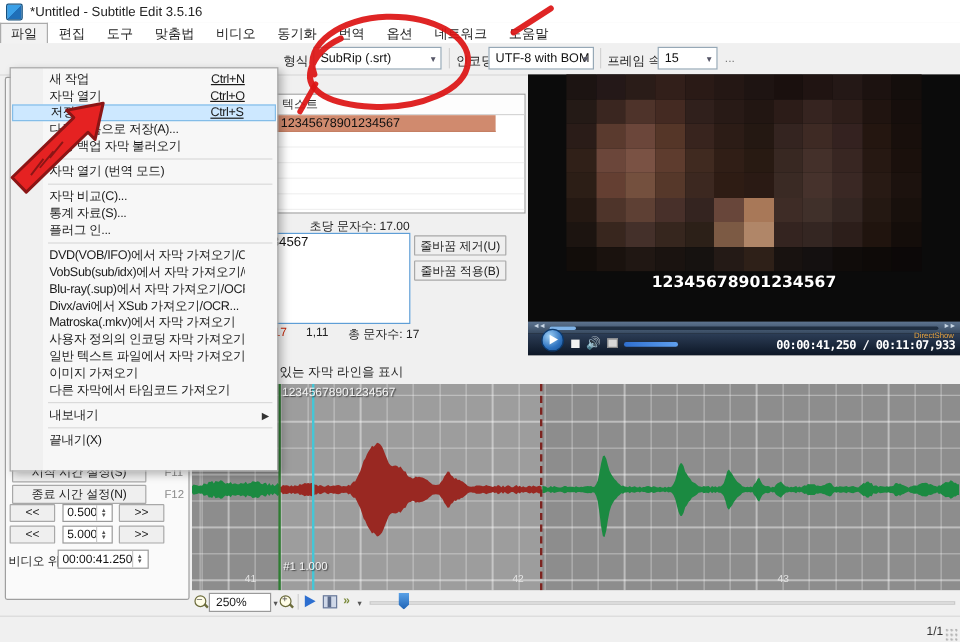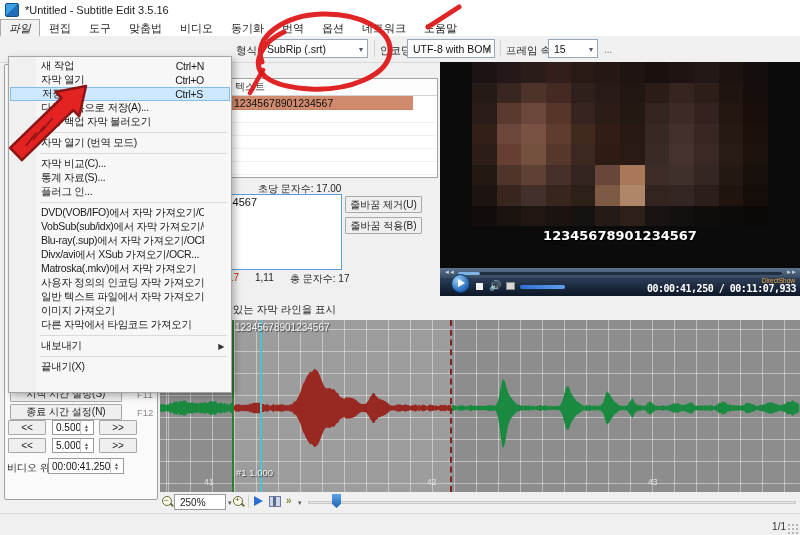--- a/index.html
+++ b/index.html
@@ -9,21 +9,21 @@
 
   
   .titlebar{left:0;top:0;width:800px;height:19px;background:#ffffff;display:flex;align-items:center;}
   .app-icon{width:12px;height:12px;margin:0 6px 0 5px;border-radius:2px;
             background:linear-gradient(135deg,#3aa0e8 0 50%,#1f6fb8 50%);border:1px solid #15507e;}
   .title-text{font-size:11px;color:#222;}
 
   
   .menubar{left:0;top:19px;width:800px;height:17px;background:#ffffff;display:flex;align-items:stretch;font-size:11px;}
   .mb-item{padding:1px 9px 0 9px;display:flex;align-items:center;color:#222;}
-  .mb-item.open{background:#f2f2f2;border:1px solid #ababab;border-bottom:none;padding:0 8px;font-style:italic;}
+  .mb-item.open{background:#f2f2f2;border:1px solid #ababab;border-bottom:none;padding:0 8px;}
 
   
   .toolbar{left:0;top:36px;width:800px;height:26px;background:#f0f0f0;border-bottom:1px solid #d9d9d9;}
   .tb-label{position:absolute;top:8px;font-size:10.5px;color:#222;}
   .combo{position:absolute;top:3px;height:19px;background:#fff;border:1px solid #96a8b6;box-sizing:border-box;
          font-size:10.5px;display:flex;align-items:center;padding-left:5px;color:#111;}
   .combo .car{position:absolute;right:4px;top:5px;font-size:8px;color:#556;}
   .tb-sep{position:absolute;top:4px;width:1px;height:17px;background:#d2d2d2;}
   .tb-more{position:absolute;top:8px;font-size:10px;color:#777;}
 
@@ -116,21 +116,21 @@
   .page-ind{position:absolute;right:14px;top:7px;font-size:10px;color:#333;}
   .grip{position:absolute;right:2px;bottom:2px;width:10px;height:10px;
         background:radial-gradient(circle at 1px 1px,#b5b5b5 1px,transparent 1.2px);background-size:4px 4px;}
 
   
   .filemenu{left:8px;top:36px;width:224px;height:337px;background:linear-gradient(to right,#f0f0f0 0 27px,#f7f7f7 27px);
             border:1px solid #a5a5a5;box-shadow:3px 3px 7px rgba(0,0,0,.28);box-sizing:border-box;z-index:10;
             padding:2px 1px;font-size:10.5px;letter-spacing:-0.3px;margin-top:20px;}
   .mi{height:14px;display:flex;align-items:center;padding:0 4px 0 31px;color:#1a1a1a;white-space:nowrap;overflow:hidden;}
   .mi .lbl{flex:1;overflow:hidden;}
-  .mi .sc{margin-right:22px;color:#1a1a1a;}
+  .mi .sc{margin-right:22px;color:#1a1a1a;text-decoration:underline;}
   .mi .sub{margin-right:2px;font-size:8px;color:#333;}
   .mi.hl{background:#cde8ff;border:1px solid #84bde8;height:12px;box-sizing:content-box;}
   .msep{border-top:1px solid #dadada;margin:3px 3px 3px 30px;height:0;}
 
   
   .annot{left:0;top:0;width:800px;height:535px;z-index:30;pointer-events:none;}
 </style>
 </head>
 <body>
 

